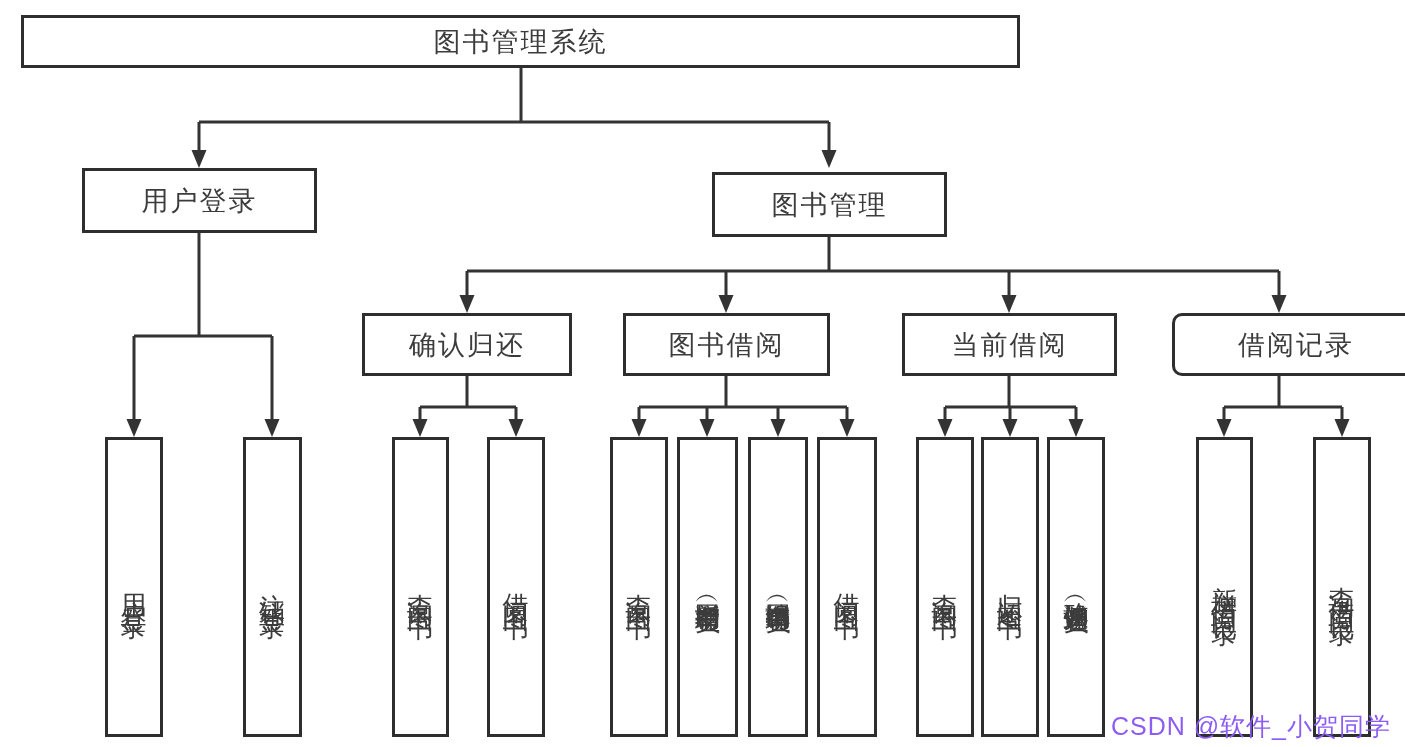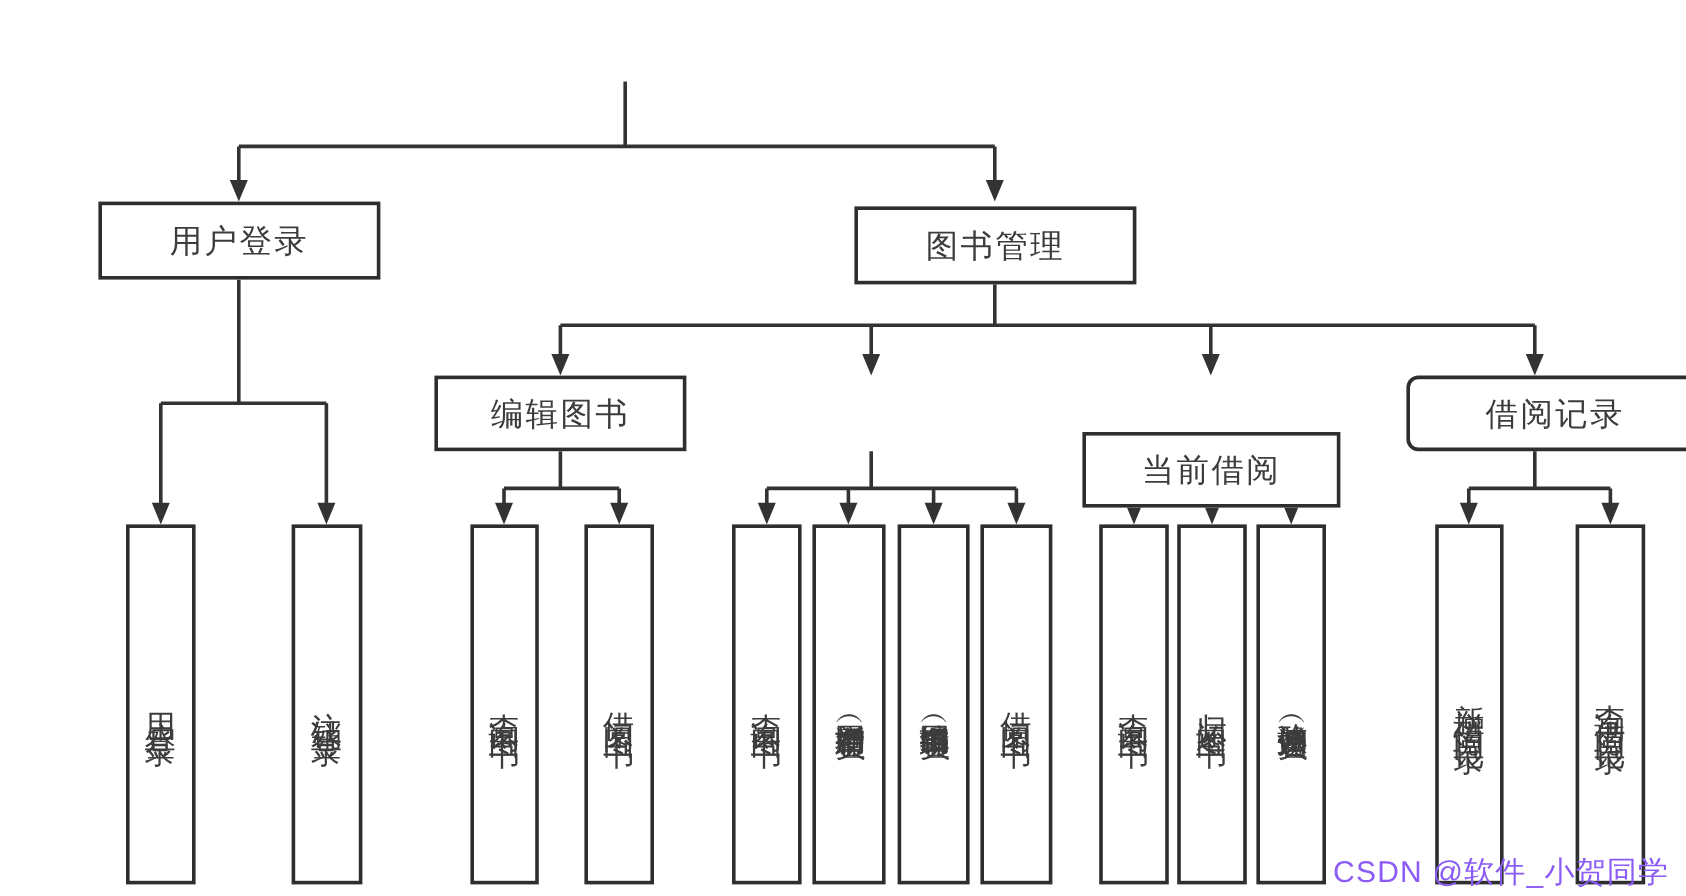--- a/index.html
+++ b/index.html
@@ -83,26 +83,28 @@
       <polygon points="1002.5,419 1017.5,419 1010,437"></polygon>
       <polygon points="1068.5,419 1083.5,419 1076,437"></polygon>
     </g>
     <g>
       <path d="M1279,376 V407 M1224,407 H1342 M1224,407 V421 M1342,407 V421"></path>
       <polygon points="1216.5,419 1231.5,419 1224,437"></polygon>
       <polygon points="1334.5,419 1349.5,419 1342,437"></polygon>
     </g>
   </svg>
 
+  <div class="node h" style="left:21px; top:15px; width:999px; height:53px;">图书管理系统</div>
 
   <div class="node h" style="left:82px; top:168px; width:235px; height:65px;">用户登录</div>
   <div class="node h" style="left:712px; top:172px; width:235px; height:65px;">图书管理</div>
 
-  <div class="node h" style="left:362px; top:313px; width:210px; height:63px;">编辑图书</div>
-  <div class="node h" style="left:902px; top:313px; width:215px; height:63px;margin-top:47px;">当前借阅</div>
+  <div class="node h" style="left:362px; top:313px; width:210px; height:63px;">确认归还</div>
+  <div class="node h" style="left:623px; top:313px; width:207px; height:63px;">图书借阅</div>
+  <div class="node h" style="left:902px; top:313px; width:215px; height:63px;">当前借阅</div>
   <div class="node h" style="left:1172px; top:313px; width:248px; height:63px;border-radius:10px;">借阅记录</div>
 
   <div class="node v" style="left:105px; top:437px; width:58px; height:300px;">用户登录</div>
   <div class="node v" style="left:243px; top:437px; width:59px; height:300px;">注销登录</div>
 
   <div class="node v" style="left:392px; top:437px; width:57px; height:300px;">查询图书</div>
   <div class="node v" style="left:487px; top:437px; width:58px; height:300px;">借阅图书</div>
 
   <div class="node v" style="left:610px; top:437px; width:58px; height:300px;">查询图书</div>
   <div class="node v tight" style="left:677px; top:437px; width:61px; height:300px;">新增图书（管理员）</div>

